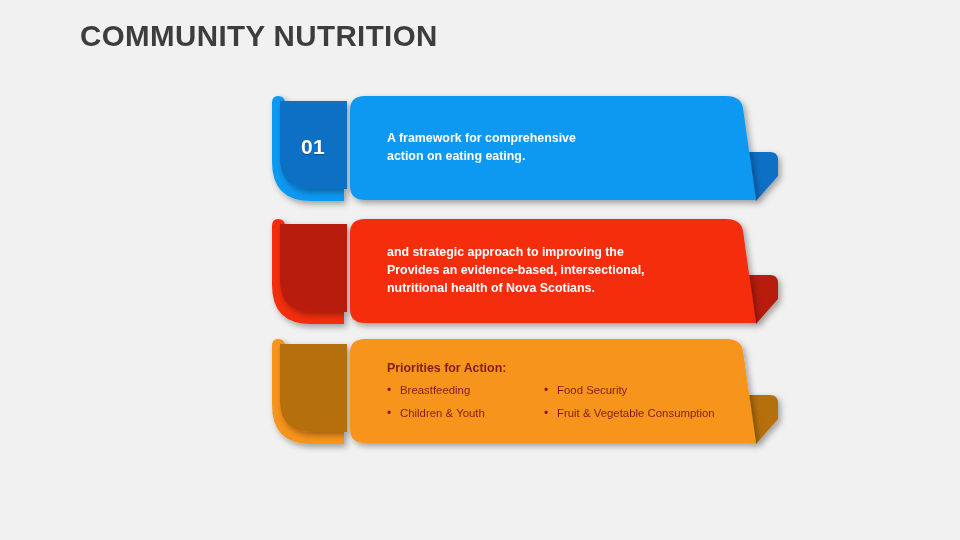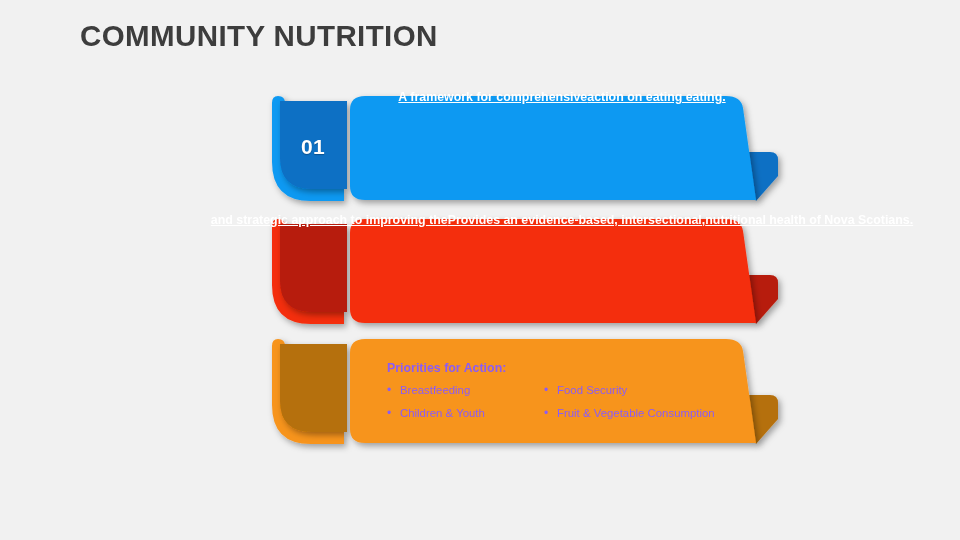--- a/index.html
+++ b/index.html
@@ -73,43 +73,42 @@
   }
 
   
   .body-text {
     position: absolute;
     left: 343px;
     top: 0;
     width: 350px;
     height: 118px;
     display: flex;
-    flex-direction: row;
+    flex-direction: column;
     justify-content: center;
     color: #ffffff;
-    text-decoration: underline;
   }
   .body-line {
     font-size: 12.4px;
     font-weight: bold;
     line-height: 18px;
     white-space: nowrap;
   }
 
   
   .prio-wrap {
     position: absolute;
     left: 343px;
     top: 0;
     width: 360px;
     height: 118px;
     display: flex;
     flex-direction: column;
     justify-content: center;
-    color: #8b5cf6;
+    color: #7f1d1d;
   }
   .prio-heading {
     font-size: 12.4px;
     font-weight: bold;
     line-height: 18px;
     margin-bottom: 6px;
     white-space: nowrap;
   }
   .bullet-grid {
     display: grid;

